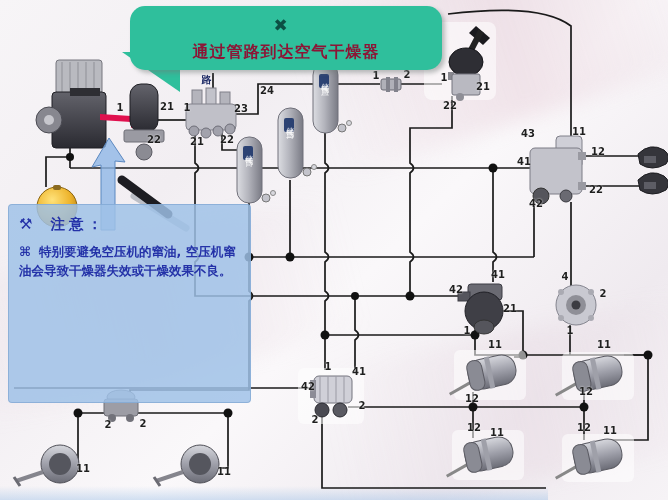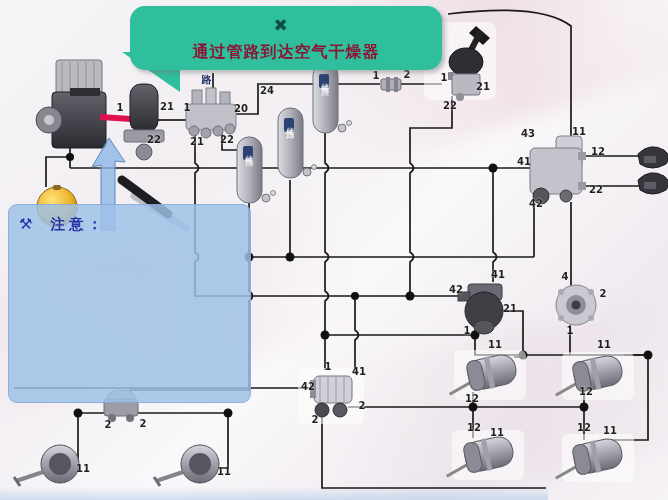--- a/index.html
+++ b/index.html
@@ -20,21 +20,21 @@
   .bubble{position:absolute;left:130px;top:6px;width:312px;height:64px;z-index:6;
     background:#2fbf9c;border-radius:15px;box-shadow:3px 3px 4px rgba(110,120,118,.45);
     display:flex;flex-direction:column;justify-content:center;align-items:center;
     color:#8c1536;font-weight:bold;font-size:16px;line-height:1.65;letter-spacing:1px;}
   .bubble .row{display:flex;align-items:center;}
   .bubble-icon{color:#0c4f44;font-size:17px;margin-right:10px;font-weight:bold;}
   .tail{position:absolute;left:104px;top:52px;width:0;height:0;z-index:5;
     border-left:18px solid transparent;border-right:58px solid #2fbf9c;border-bottom:40px solid transparent;}
 
   .note{position:absolute;left:8px;top:204px;width:243px;height:199px;z-index:6;
-    background:rgba(158,193,231,.84);border:1px solid rgba(120,160,205,.6);border-radius:9px;
+    background:rgba(158,193,231,.84);border:1px solid rgba(120,160,205,.6);border-radius:4px;
     color:#2432a8;font-weight:bold;padding:8px 9px 6px 10px;box-sizing:border-box;
     font-size:12.5px;line-height:1.5;}
   .note-title{font-size:14.5px;letter-spacing:4px;margin-bottom:6px;}
   .note-icon{margin-right:14px;font-size:15px;}
   .note-item{margin-bottom:5px;text-indent:0;}
   .note-bullet{margin-right:8px;font-size:13px;}
 
   .tank-label{position:absolute;z-index:3;writing-mode:vertical-rl;text-orientation:upright;
     background:#223a6e;color:#fff;font-size:8px;line-height:1;padding:3px 1px;border-radius:2px;
     letter-spacing:2px;opacity:.93;}
@@ -304,34 +304,37 @@
     </div>
     <div class="row">
       <span>通过管路到达空气干燥器</span>
     </div>
   </div>
 
   <div class="note">
     <div class="note-title">
       <span class="note-icon">⚒</span><span>注意：</span>
     </div>
+    <div class="note-item">
+      <span class="note-bullet">⌘</span><span>特别要避免空压机的窜油, 空压机窜油会导致干燥器失效或干燥效果不良。</span>
+    </div>
   </div>
 
   <div class="tank-label" style="left:243px;top:146px;">储气筒一</div>
   <div class="tank-label" style="left:284px;top:118px;">储气筒二</div>
   <div class="tank-label" style="left:319px;top:74px;">储气筒三</div>
   <div class="pipe-label" style="left:199px;top:66px;">路</div>
 
   <div id="labels-layer">
       <span class="port-label" style="left: 120px; top: 107px;">1</span>
       <span class="port-label" style="left: 167px; top: 106px;">21</span>
       <span class="port-label" style="left: 154px; top: 139px;">22</span>
       <span class="port-label" style="left: 187px; top: 107px;">1</span>
       <span class="port-label" style="left: 219px; top: 90px; margin-left: 48px;">24</span>
-      <span class="port-label" style="left: 241px; top: 108px;">20</span>
+      <span class="port-label" style="left: 241px; top: 108px;">23</span>
       <span class="port-label" style="left: 197px; top: 141px;">21</span>
       <span class="port-label" style="left: 227px; top: 139px;">22</span>
       <span class="port-label" style="left: 376px; top: 75px;">1</span>
       <span class="port-label" style="left: 407px; top: 74px;">2</span>
       <span class="port-label" style="left: 444px; top: 77px;">1</span>
       <span class="port-label" style="left: 483px; top: 86px;">21</span>
       <span class="port-label" style="left: 450px; top: 105px;">22</span>
       <span class="port-label" style="left: 528px; top: 133px;">43</span>
       <span class="port-label" style="left: 579px; top: 131px;">11</span>
       <span class="port-label" style="left: 524px; top: 161px;">41</span>

